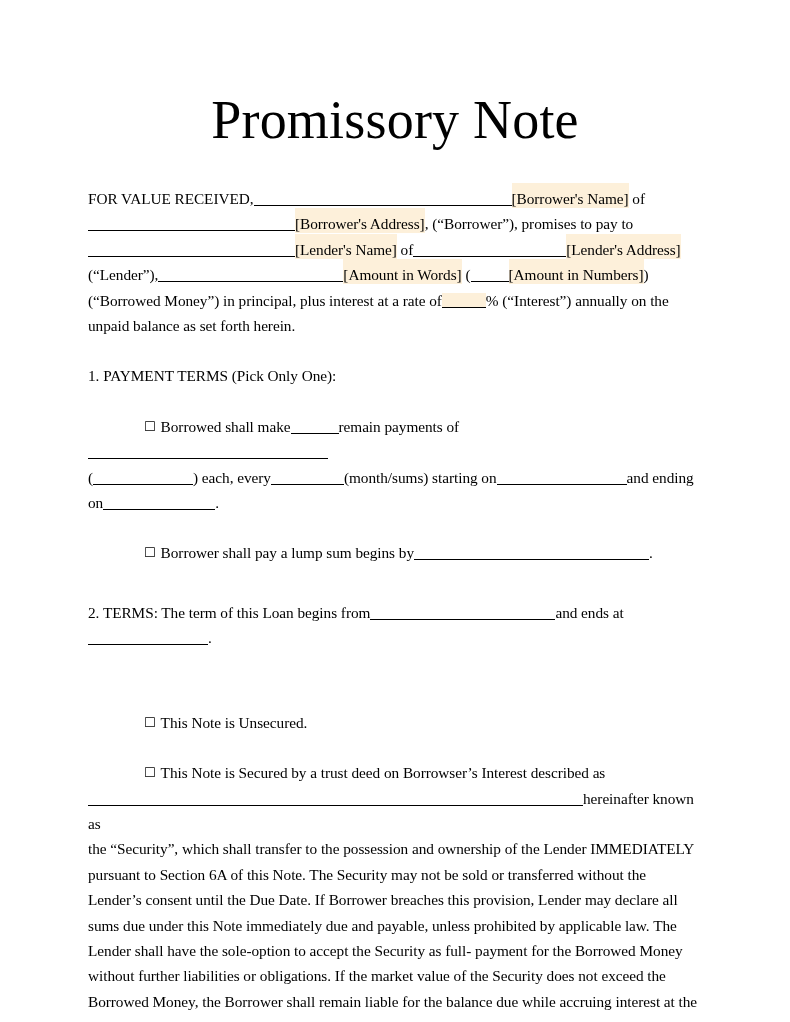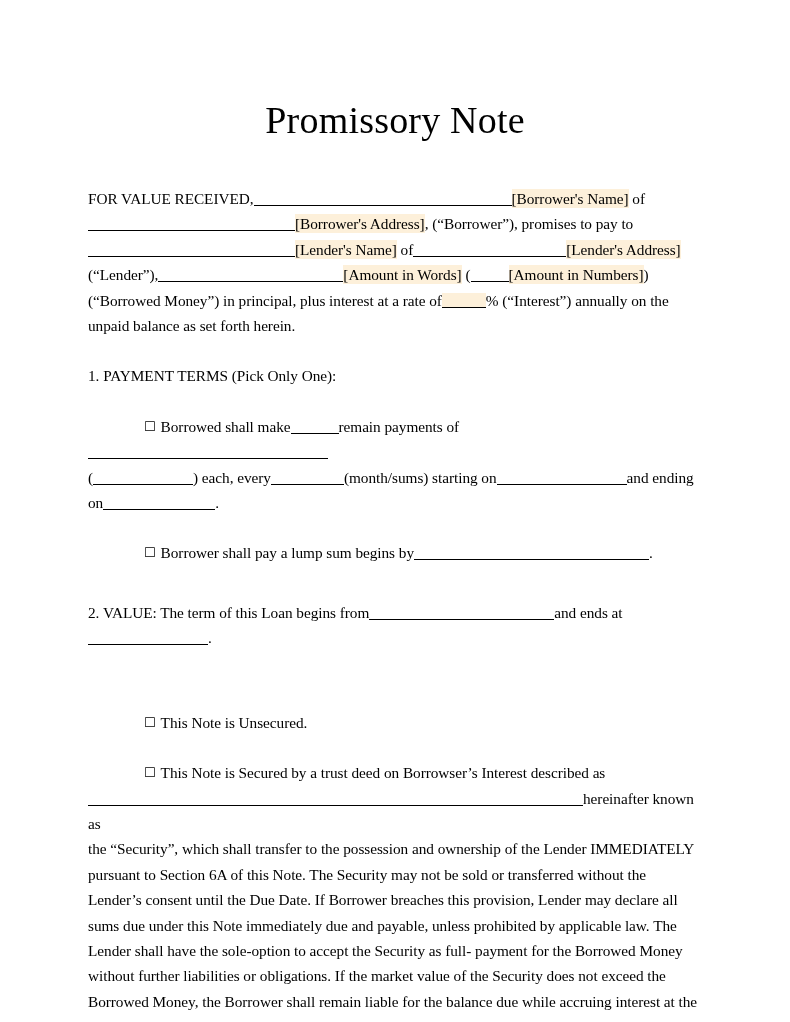--- a/index.html
+++ b/index.html
@@ -21,21 +21,21 @@
     background: #ffffff;
     box-sizing: border-box;
     overflow: hidden;
   }
   .doc-title {
     position: absolute;
     top: 96px;
     left: 0;
     width: 790px;
     text-align: center;
-    font-size: 38px;
+    font-size: 54px;
     line-height: 48px;
     font-weight: normal;
     letter-spacing: 0.2px;
   }
   .body-block {
     position: absolute;
     left: 88px;
     top: 186px;
     width: 610px;
   }
@@ -54,21 +54,21 @@
   }
   
   .blank {
     display: inline-block;
     border-bottom: 1.6px solid #000;
     height: 14px;
     vertical-align: -2px;
   }
   .hl {
     background: #fdf0da;
-    padding: 1px 0 1px 0;
+    padding: 7px 0 1px 0;
   }
   .hl-blank {
     display: inline-block;
     border-bottom: 1.6px solid #000;
     background: #fdf0da;
     height: 14px;
     vertical-align: -2px;
   }
   .sec-num { font-weight: normal; }
   .sec-head { font-weight: normal; }
@@ -102,21 +102,21 @@
     <p class="para"><span class="indent"></span><span class="cb">☐</span><span>Borrowed shall make</span><span class="blank" style="width:48px"></span><span>remain payments of</span>
       <span class="blank" style="width:240px"></span><br><span>(</span><span class="blank" style="width:100px"></span><span>) each, every</span><span class="blank" style="width:73px"></span><span>(month/sums) starting on</span><span class="blank" style="width:130px"></span><span>and ending on</span><span class="blank" style="width:112px"></span><span>.</span></p>
 
     <div class="gap-md"></div>
 
     <p class="para"><span class="indent"></span><span class="cb">☐</span><span>Borrower shall pay a lump sum begins by</span><span class="blank" style="width:235px"></span><span>.</span></p>
 
     <div class="gap-lg"></div>
 
     <p class="para"><span class="sec-num">2.</span>
-      <span class="sec-head">VALUE</span><span>: The term of this Loan begins from</span><span class="blank" style="width:185px"></span><span>and ends at</span><br><span class="blank" style="width:120px"></span><span>.</span></p>
+      <span class="sec-head">TERMS</span><span>: The term of this Loan begins from</span><span class="blank" style="width:185px"></span><span>and ends at</span><br><span class="blank" style="width:120px"></span><span>.</span></p>
 
     <div class="gap-lg"></div>
 
 
     <div class="gap-md"></div>
 
     <p class="para"><span class="indent"></span><span class="cb">☐</span><span>This Note is Unsecured.</span></p>
 
     <div class="gap-md"></div>
 

